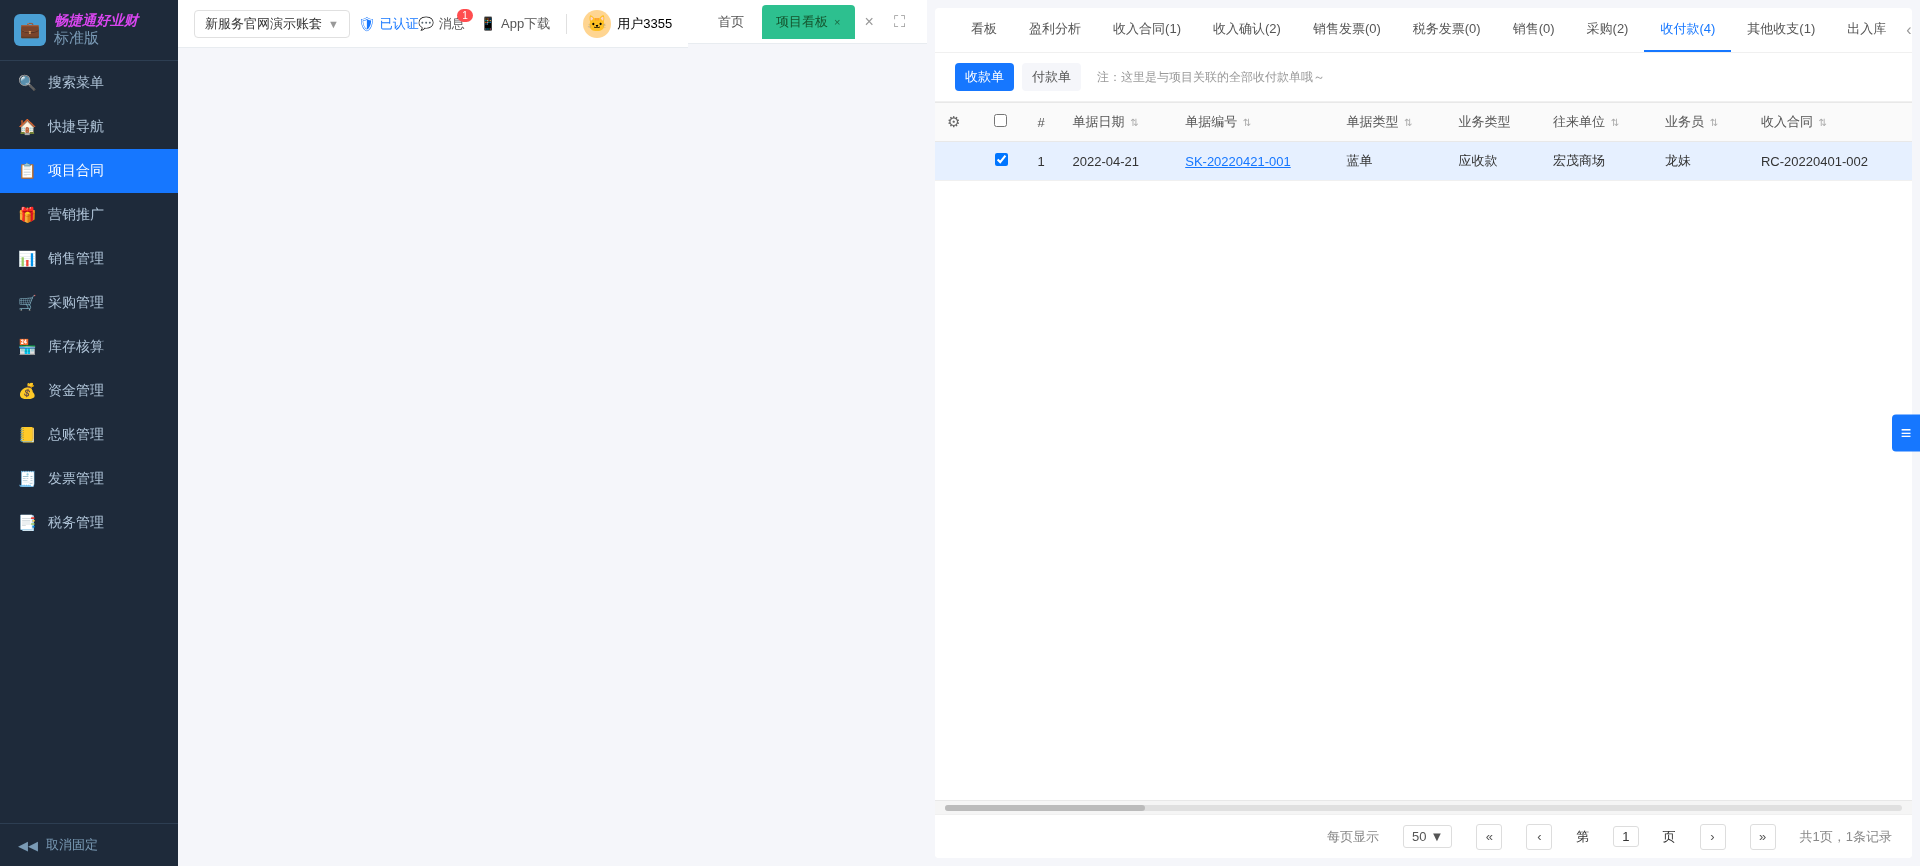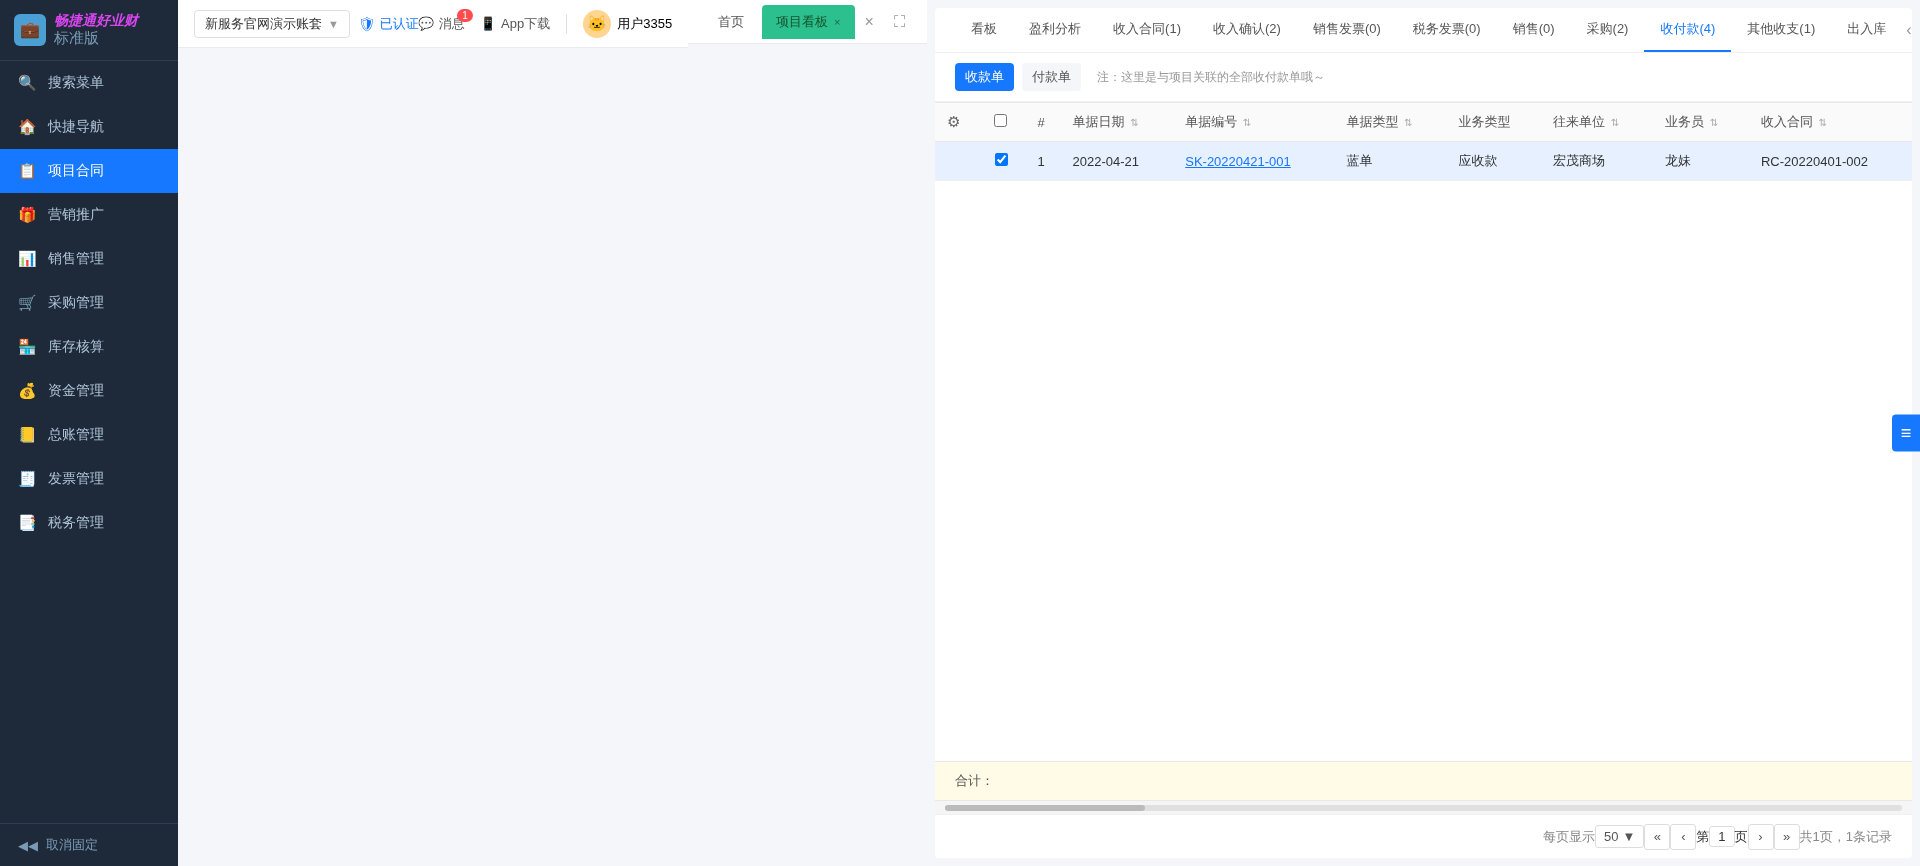--- a/index.html
+++ b/index.html
@@ -252,21 +252,21 @@
     .scroll-track { flex: 1; height: 6px; background: #e0e0e0; border-radius: 3px; }
     .scroll-thumb { width: 200px; height: 6px; background: #bbb; border-radius: 3px; }
 
     
     .pagination {
       height: 44px;
       display: flex;
       align-items: center;
       justify-content: flex-end;
       padding: 0 20px;
-      gap: 0;
+      gap: 24px;
       background: white;
       border-top: 1px solid #f0f0f0;
       font-size: 13px;
       color: #555;
     }
     .pagination-label { color: #888; }
     .pagination-select {
       border: 1px solid #ddd; border-radius: 3px;
       padding: 3px 8px; font-size: 13px; cursor: pointer;
       display: flex; align-items: center; gap: 4px;
@@ -512,23 +512,20 @@
             <td>蓝单</td>
             <td>应收款</td>
             <td>宏茂商场</td>
             <td>龙妹</td>
             <td>RC-20220401-002</td>
           </tr>
         </tbody>
       </table>
     </div>
 
-    <div class="total-bar">
-      <span>合计：</span>
-    </div>
 
     <div class="scroll-bar-area">
       <div class="scroll-track">
         <div class="scroll-thumb"></div>
       </div>
     </div>
 
     <div class="pagination">
       <span class="pagination-label">每页显示</span>
       <div class="pagination-select">

